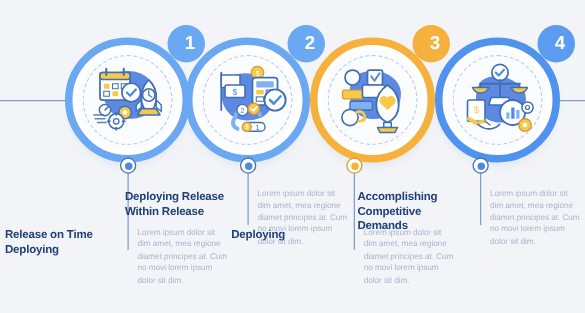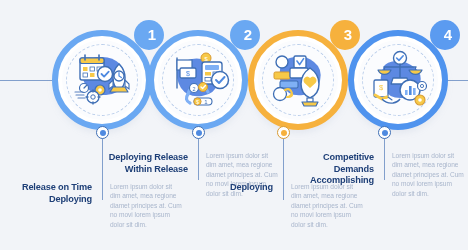--- a/index.html
+++ b/index.html
@@ -78,21 +78,20 @@
     background:#ffffff;
     display:flex;align-items:center;justify-content:center;
   }
   .dot i{display:block;width:6px;height:6px;border-radius:50%;background:#4f8ae0;}
   .dot.amber{border-color:#d79a33;}
   .dot.amber i{background:#f6b13d;}
 
   
   .heading{
     position:absolute;
-    text-align:right;
     color:#1e3f77;
     font-weight:700;
     font-size:9.2px;
     line-height:11.5px;
     letter-spacing:-.15px;
   }
   .body{
     position:absolute;
     color:#a9b6cc;
     font-size:6.6px;
@@ -294,18 +293,18 @@
       </svg>
     </div>
     <div class="dashring"></div>
     <div class="badge blue-mid">4</div>
   </div>
   <div class="stem" style="left:384px;top:132px;height:48px;"></div>
   <div class="dot" style="left:378px;top:126px;">
       <i></i>
     </div>
   <div class="heading" style="left:286px;top:152px;width:88px;">
+      <div>Accomplishing</div>
       <div>Competitive Demands</div>
-      <div>Accomplishing</div>
     </div>
   <div class="body" style="left:392px;top:151px;width:74px;">Lorem ipsum dolor sit dim amet, mea regione diamet principes at. Cum no movi lorem ipsum dolor sit dim.</div>
 
 </div>
 
 </body></html>

